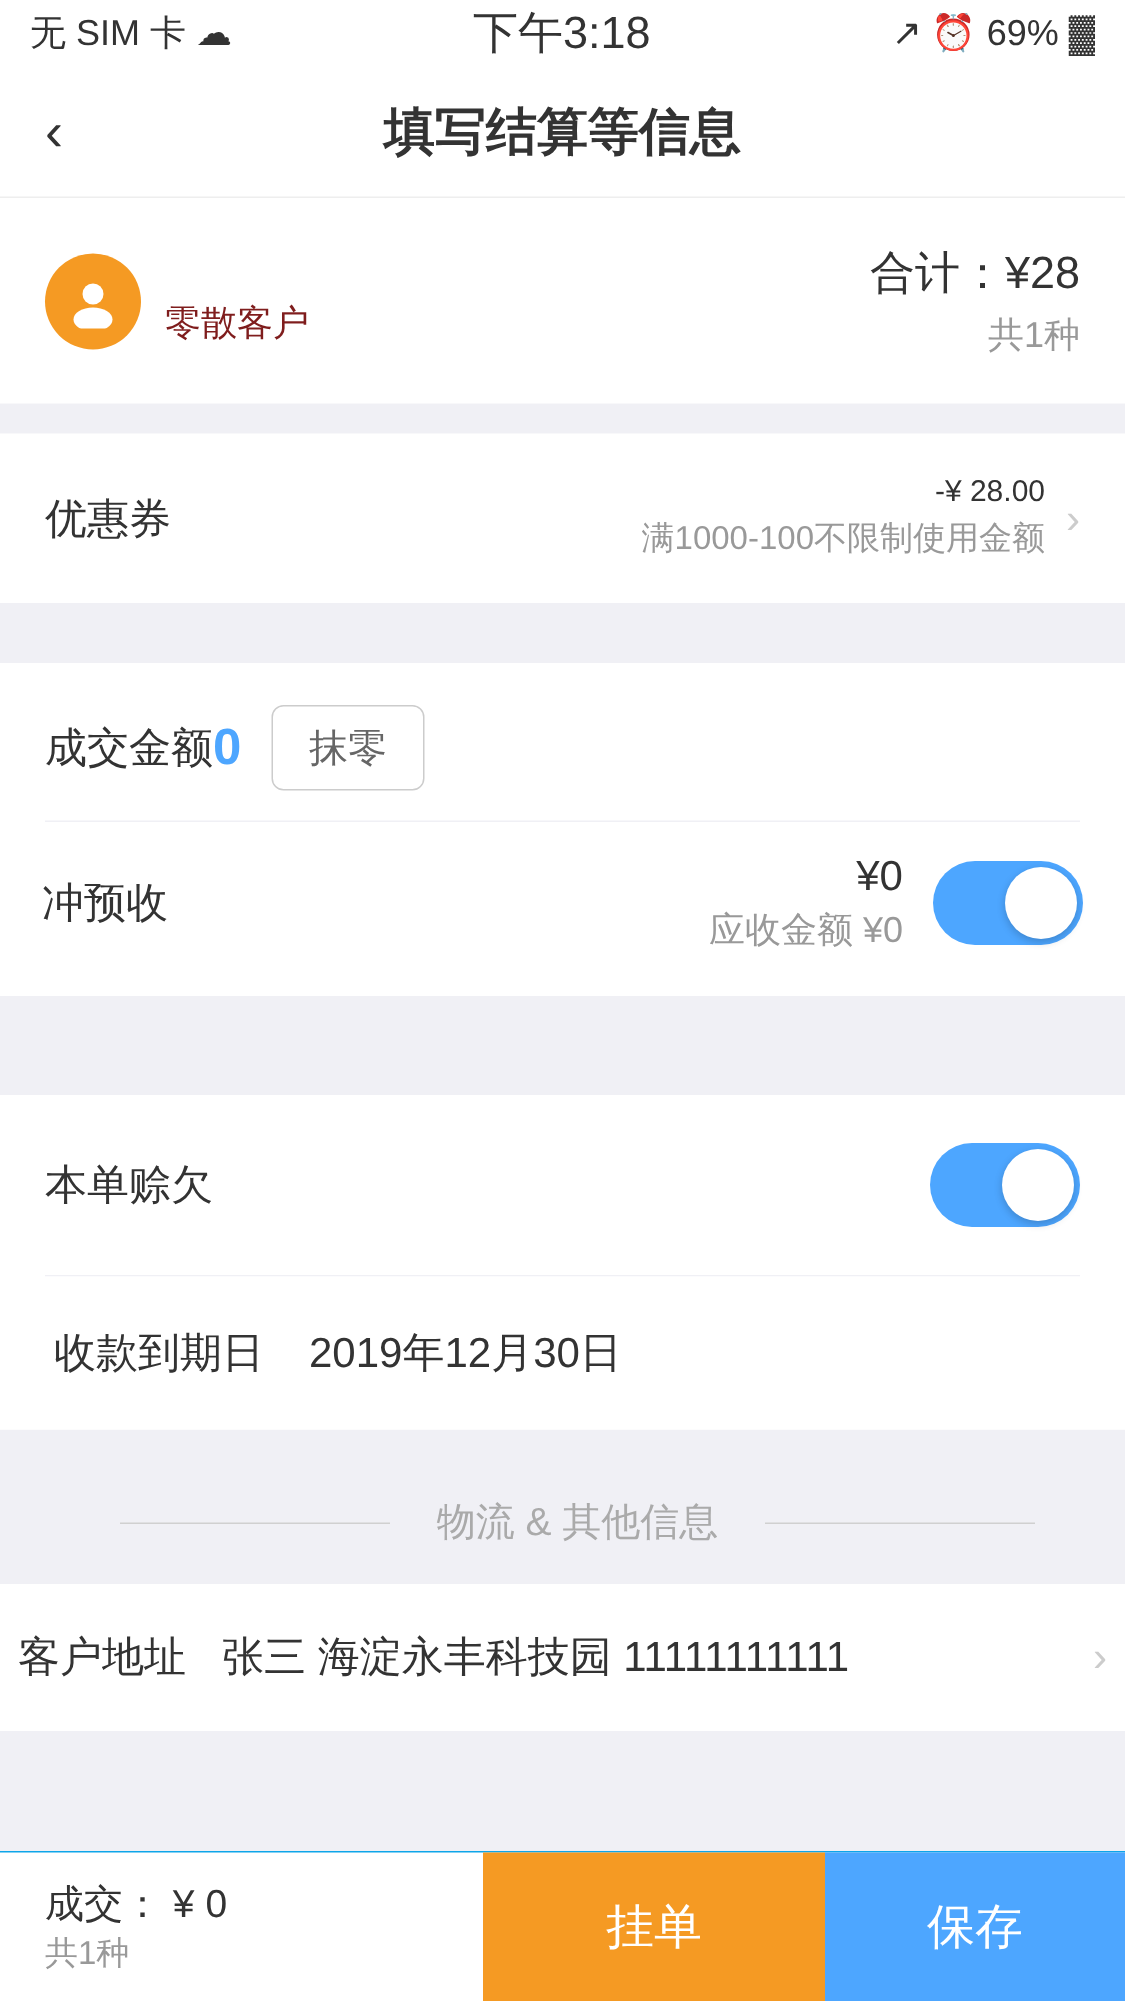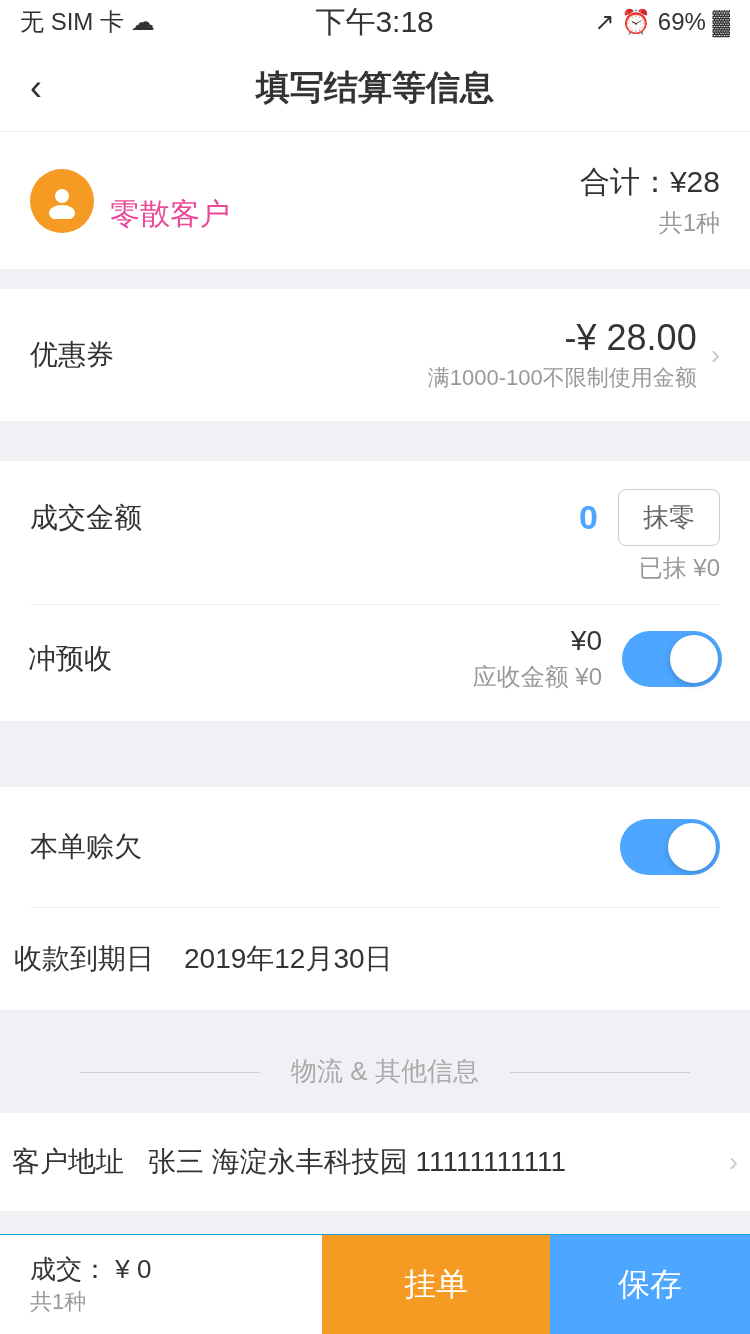--- a/index.html
+++ b/index.html
@@ -77,22 +77,22 @@
       height: 64px;
       border-radius: 50%;
       background: #f59a23;
       display: flex;
       align-items: center;
       justify-content: center;
       color: #fff;
       font-size: 28px;
     }
     .customer-name {
-      font-size: 30px;
-      color: #ec4899;
+      font-size: 24px;
+      color: #7f1d1d;
       margin-top: 28px;
     }
     .customer-total-right {
       text-align: right;
     }
     .total-amount {
       font-size: 30px;
       color: #333;
     }
     .total-count {
@@ -122,21 +122,21 @@
     }
     .row-right {
       display: flex;
       align-items: center;
       gap: 14px;
     }
     .coupon-right {
       text-align: right;
     }
     .coupon-amount {
-      font-size: 36px;
+      font-size: 20px;
       color: #333;
       font-weight: 500;
     }
     .coupon-desc {
       font-size: 22px;
       color: #999;
       margin-top: 4px;
     }
     .chevron-right {
       color: #ccc;
@@ -150,21 +150,20 @@
     }
 
     
     .trans-section {
       background: #fff;
       padding: 28px 30px 20px;
     }
     .trans-top {
       display: flex;
       align-items: center;
-      justify-content: space-between;
     }
     .trans-value {
       font-size: 34px;
       color: #4da6ff;
       font-weight: 600;
     }
     .round-btn {
       border: 1px solid #ccc;
       border-radius: 8px;
       padding: 10px 24px;
@@ -235,21 +234,21 @@
       justify-content: space-between;
       padding: 32px 30px;
       background: #fff;
       margin-top: 26px;
     }
 
     
     .duedate-row {
       display: flex;
       align-items: center;
-      padding: 32px 14px;
+      padding: 32px 36px;
       background: #fff;
       gap: 30px;
     }
     .duedate-label {
       font-size: 28px;
       color: #333;
       flex-shrink: 0;
     }
     .duedate-value {
       font-size: 28px;
@@ -398,21 +397,20 @@
 
 <div class="card">
   <div class="trans-section">
     <div class="trans-top">
       <span class="row-label">成交金额</span>
       <div style="display:flex;align-items:center;gap:20px;">
         <span class="trans-value">0</span>
         <button class="round-btn">抹零</button>
       </div>
     </div>
-    <div class="trans-sub">已抹 ¥0</div>
   </div>
 
   <div class="divider"></div>
 
   <div class="prereceive-row">
     <span class="row-label">冲预收</span>
     <div class="prereceive-right">
       <div class="prereceive-amounts">
         <div class="pre-amount">¥0</div>
         <div class="pre-sub">应收金额 ¥0</div>

